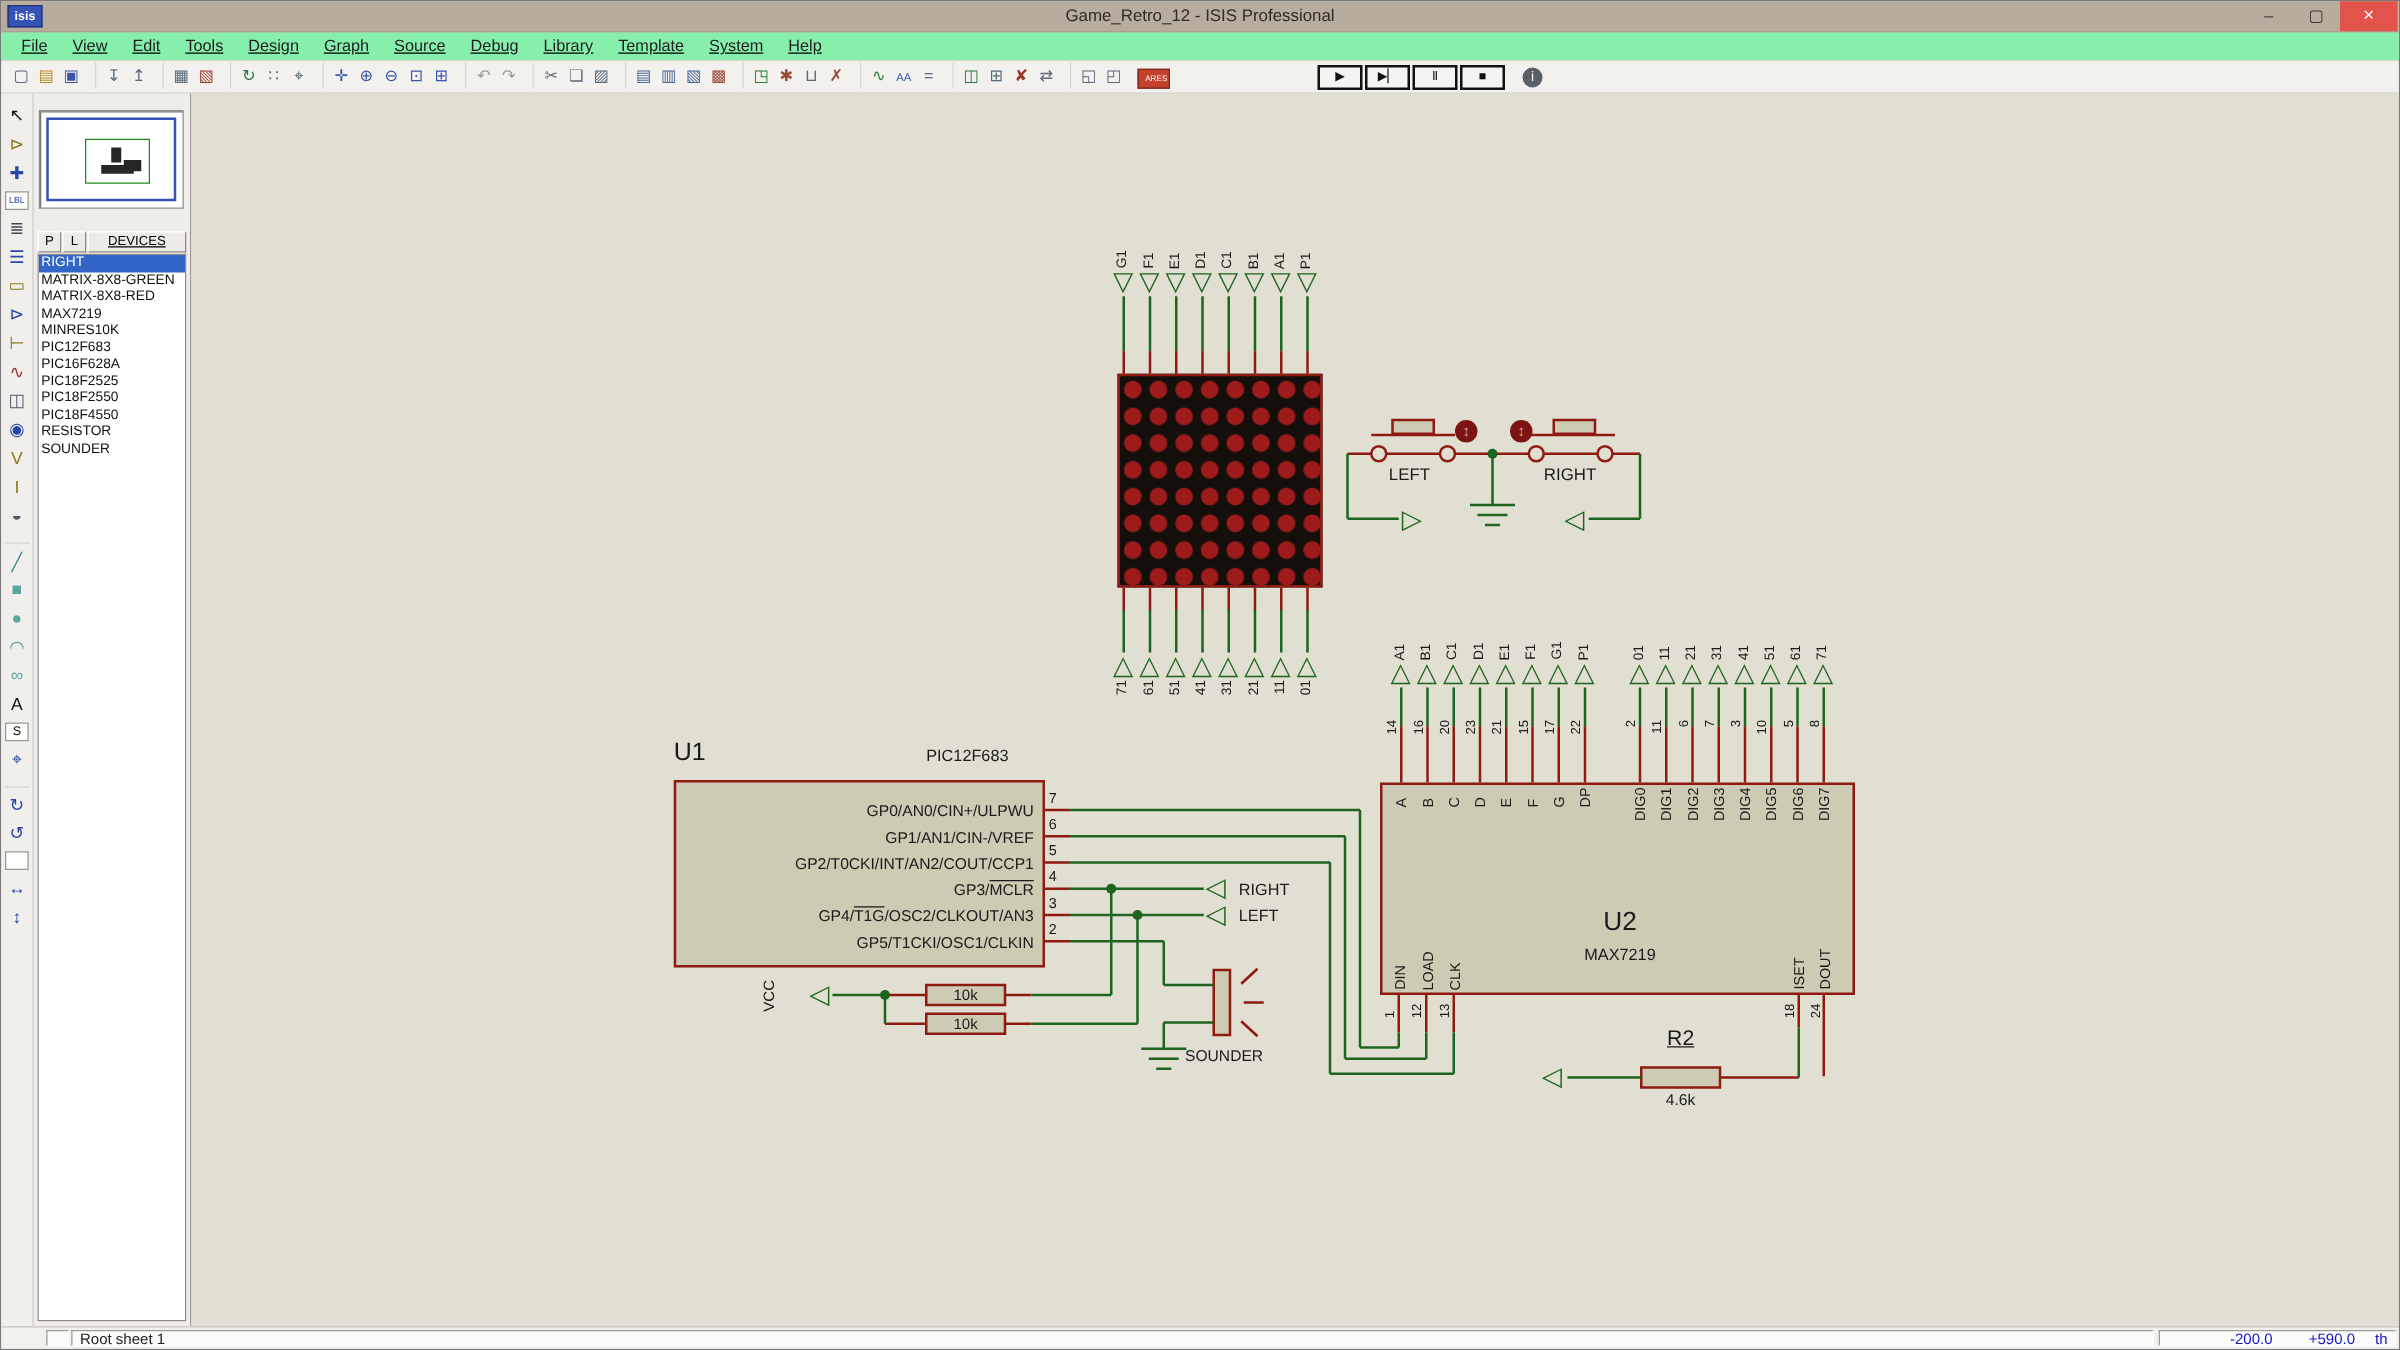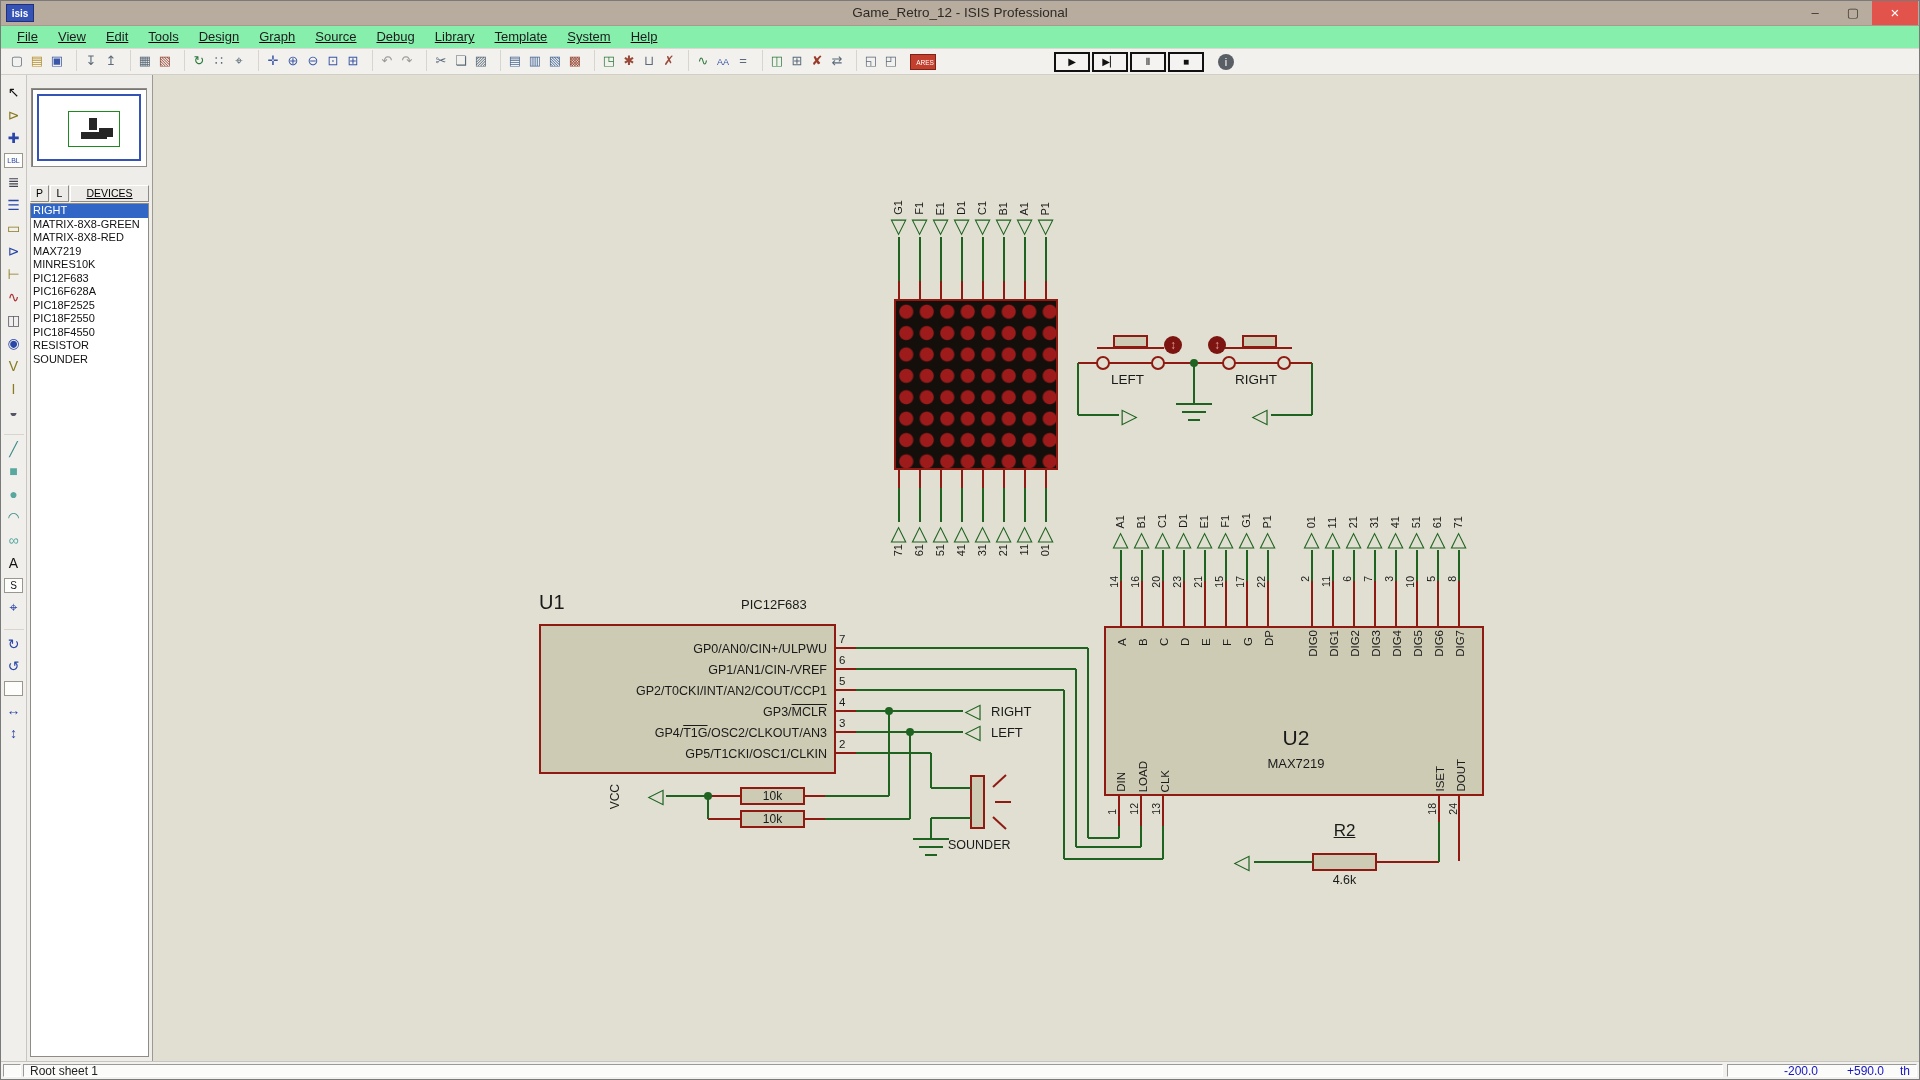--- a/index.html
+++ b/index.html
@@ -92,21 +92,21 @@
   .bnumrow { position:absolute; display:flex; }
   .bnum { width:22px; display:flex; justify-content:flex-start; }
   .bnum .vt { font-size:10.5px; line-height:10px; color:#1a1a1a; }
   .bnum2 { width:21px; }
 
   .toggle { position:absolute; width:18px; height:18px; border-radius:50%; background:#7c1511; color:#e89b94; font-size:12px; line-height:18px; text-align:center; }
   .toggle::after { content:"↕"; }
 
   
   .statusbar { position:absolute; left:0; right:0; bottom:0; height:18px; background:#F2F1ED; border-top:1px solid #c8c5c0; }
-  .sbox { position:absolute; top:2px; bottom:2px; background:#FBFBF9; border:1px solid #9a9a98; border-bottom-color:#fff; border-right-color:#fff; font-size:12px; line-height:13px; }
+  .sbox { position:absolute; top:2px; bottom:2px; background:#FBFBF9; border:1px solid #9a9a98; border-bottom-color:#fff; border-right-color:#fff; font-size:12px; line-height:13px;margin-left:34px; }
   .sb0 { left:2px; width:18px; }
   .sbmain { left:22px; right:196px; padding-left:6px; color:#222; }
   .sbcoord { right:2px; width:190px; color:#1414c8; display:flex; justify-content:flex-end; }
   .sbcoord span { text-align:right; }
   .cx { width:62px; } .cy { width:66px; } .cu { width:32px; padding-right:6px; }
 </style>
 </head>
 <body>
 
 <div class="app">

